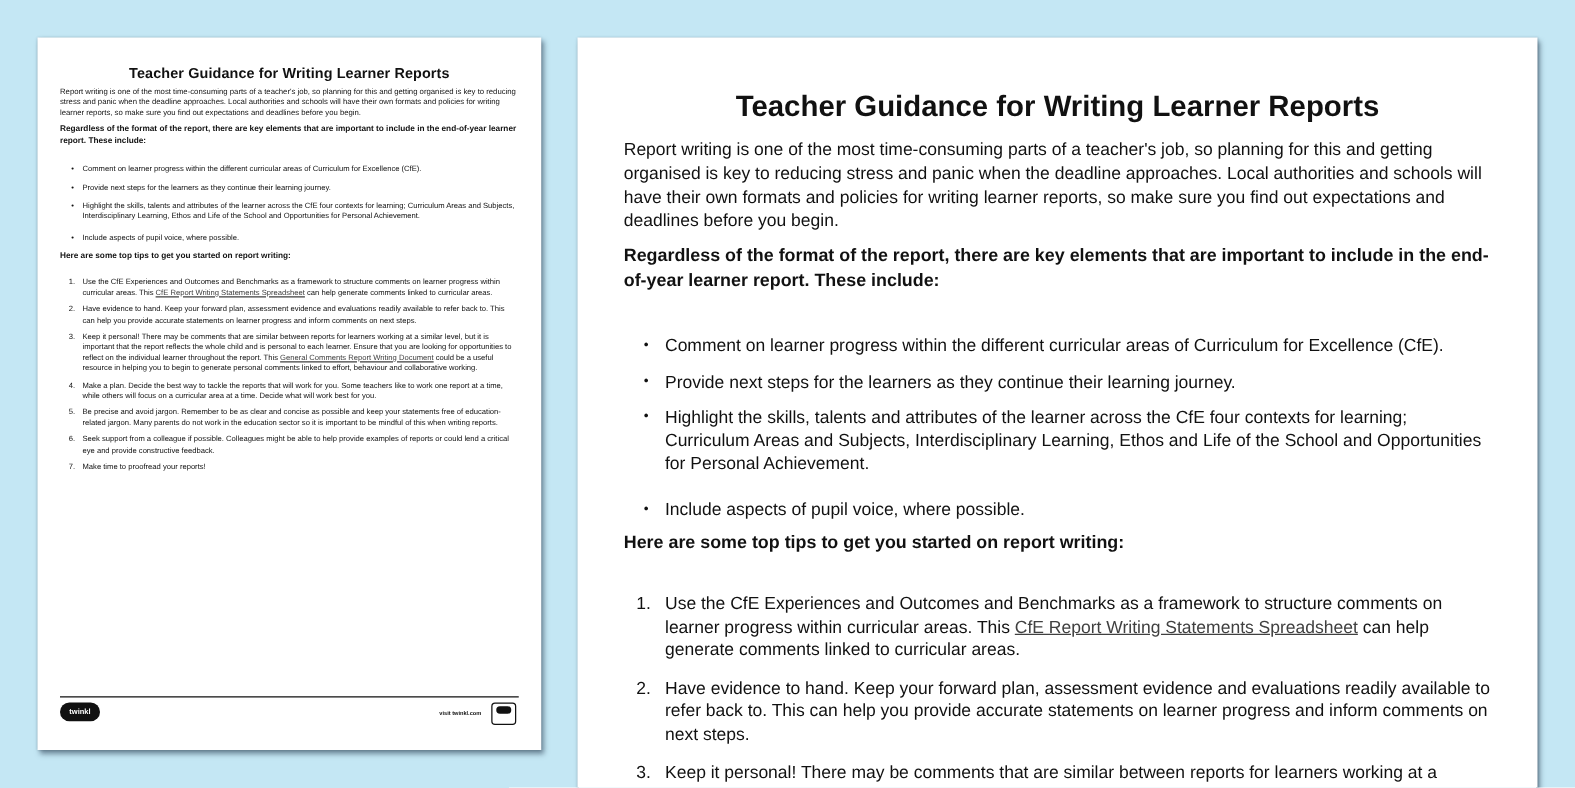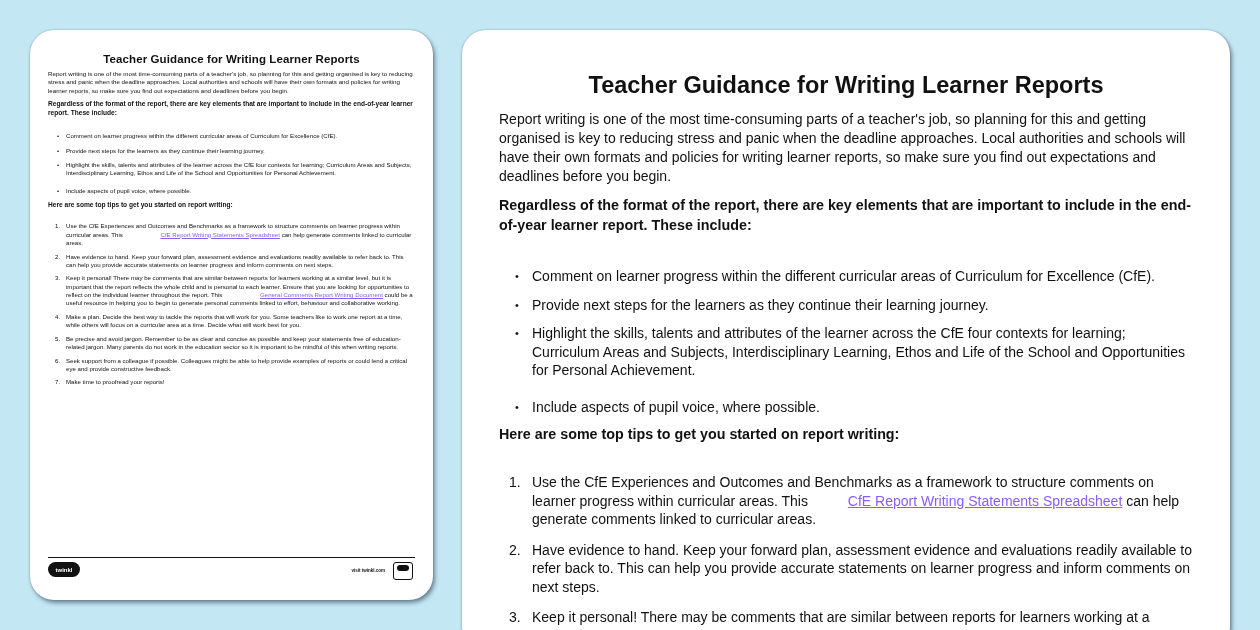--- a/index.html
+++ b/index.html
@@ -8,36 +8,35 @@
     background: #c4e7f4;
     font-family: "Liberation Sans", sans-serif;
     color: #111;
     position: relative;
   }
   .page {
     position: absolute;
     background: #fff;
     box-shadow: 2px 3px 4px rgba(40,60,80,0.55), 0 0 2px rgba(40,60,80,0.4);
     overflow: hidden;
-    border-radius: 24px;
   }
   
   #page-small { left: 30px; top: 30px; width: 403px; height: 570px; padding: 0 18px; }
   #page-small .title { text-align: center; font-weight: bold; font-size: 11.5px; margin-top: 23px; letter-spacing: 0.1px; }
   #page-small .intro { font-size: 6.2px; line-height: 8.4px; margin-top: 5px; }
   #page-small .lead { font-size: 6.6px; line-height: 8.6px; font-weight: bold; margin-top: 5px; }
   #page-small ul { list-style: none; margin-top: 15px; }
   #page-small ul li { font-size: 6.1px; line-height: 8.2px; padding-left: 18px; position: relative; margin-bottom: 6px; }
   #page-small ul li::before { content: "•"; position: absolute; left: 9px; }
   #page-small ul li.gap { margin-top: 10px; }
   #page-small .tips-head { font-size: 6.6px; font-weight: bold; margin-top: 2px; }
   #page-small ol { list-style: none; margin-top: 14px; }
   #page-small ol li { font-size: 6.1px; line-height: 8.2px; padding-left: 18px; position: relative; margin-bottom: 5.5px; }
   #page-small ol li .num { position: absolute; left: 7px; }
-  .link { color: #8b5cf6; text-decoration: underline; margin-left: 36px; }
+  .link { color: #404040; text-decoration: underline; }
   #page-small .footer-line { position: absolute; left: 18px; right: 18px; top: 527px; height: 1px; background: #111; }
   .twinkl-logo {
     position: absolute; left: 18px; top: 532px; width: 32px; height: 15px;
     background: #111; border-radius: 8px; color: #fff; font-size: 6px; font-weight: bold;
     display: flex; align-items: center; justify-content: center;
   }
   .visit { position: absolute; right: 48px; top: 538px; font-size: 4.5px; font-weight: bold; }
   .badge-icon {
     position: absolute; right: 20px; top: 532px; width: 20px; height: 18px;
     border: 1px solid #111; border-radius: 3px; background: #fff;

